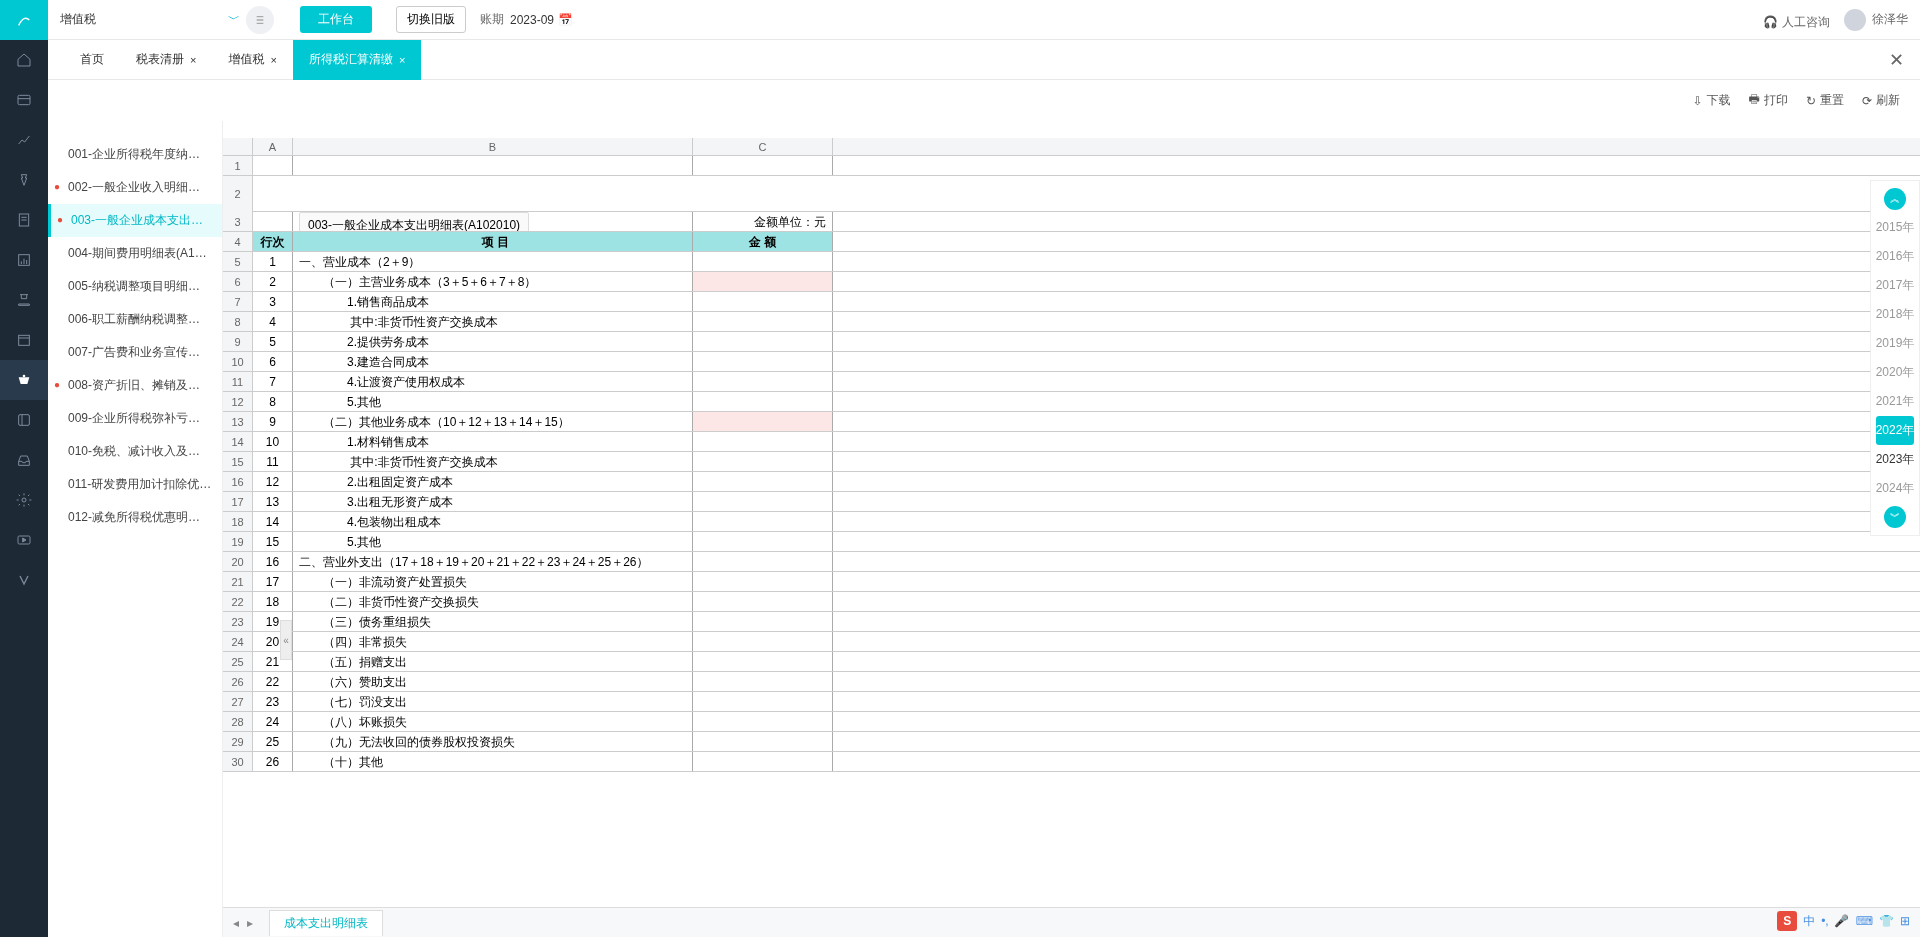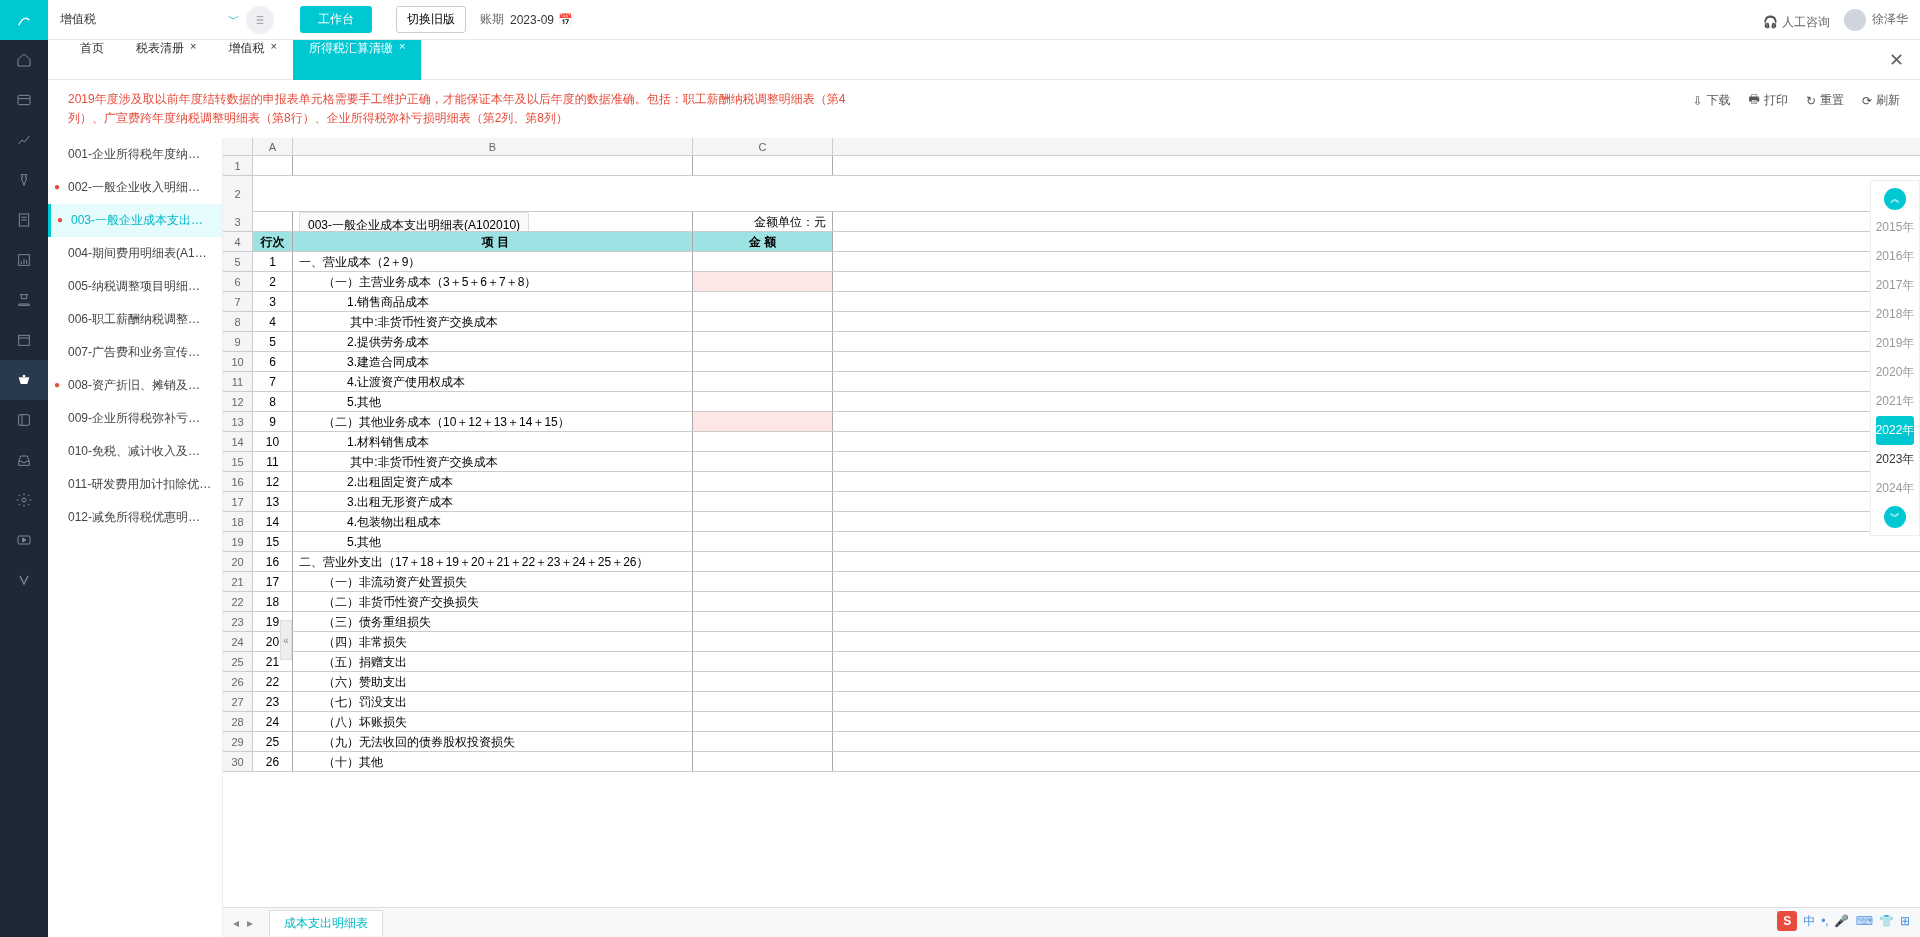--- a/index.html
+++ b/index.html
@@ -13,21 +13,21 @@
 .topbar{height:40px;display:flex;align-items:center;padding:0 12px;border-bottom:1px solid #e8e8e8;background:#fff}
 .dropdown{display:flex;align-items:center;gap:4px;color:#333;min-width:180px}
 .chev{color:#00b8d4}
 .btn-primary{background:#00c8d2;color:#fff;padding:5px 18px;border-radius:3px;border:none;cursor:pointer;margin:0 20px}
 .btn-outline{border:1px solid #ccc;background:#fff;padding:4px 10px;border-radius:3px;cursor:pointer;margin:0 4px}
 .period-label{margin-left:10px;color:#666}
 .period-val{margin-left:6px;color:#333}
 .top-right{margin-left:auto;display:flex;align-items:flex-end;gap:14px;color:#666}
 .avatar{width:22px;height:22px;border-radius:50%;background:#d0d5dd}
 .tabbar{height:40px;display:flex;align-items:center;background:#fff;border-bottom:1px solid #e8e8e8;padding-left:16px;gap:4px}
-.tab{padding:0 16px;height:40px;display:flex;align-items:flex-start;gap:6px;color:#333;cursor:pointer}
+.tab{padding:0 16px;height:40px;display:flex;align-items:center;gap:6px;color:#333;cursor:pointer}
 .tab.active{background:#00c8d2;color:#fff}
 .tab-close{font-size:11px;cursor:pointer}
 .tab-big-close{margin-left:auto;padding:0 16px;font-size:18px;cursor:pointer;color:#666}
 .content{flex:1;display:flex;position:relative;overflow:hidden}
 .warn-row{position:absolute;top:0;left:0;right:0;padding:10px 20px;display:flex;align-items:flex-start;z-index:2;background:#fff}
 .warn-text{color:#e74c3c;font-size:12px;line-height:1.6;max-width:780px}
 .toolbar-right{margin-left:auto;display:flex;gap:18px;color:#555}
 .tool-item{display:flex;align-items:center;gap:4px;cursor:pointer}
 .form-list{width:175px;border-right:1px solid #eee;padding-top:58px;overflow:hidden}
 .form-item{padding:8px 10px 8px 20px;color:#444;cursor:pointer;white-space:nowrap;overflow:hidden;text-overflow:ellipsis;position:relative}
@@ -201,21 +201,20 @@
           <div class="tab active">
             <span>所得税汇算清缴</span>
             <span class="tab-close">×</span>
           </div>
         </div>
       <div class="tab-big-close">✕</div>
     </div>
 
     <div class="content">
       <div class="warn-row">
-        <div class="warn-text">2019年度涉及取以前年度结转数据的申报表单元格需要手工维护正确，才能保证本年及以后年度的数据准确。包括：职工薪酬纳税调整明细表（第4列）、广宣费跨年度纳税调整明细表（第8行）、企业所得税弥补亏损明细表（第2列、第8列）</div>
         <div class="toolbar-right">
           <div class="tool-item">⇩ <span>下载</span></div>
           <div class="tool-item">🖶 <span>打印</span></div>
           <div class="tool-item">↻ <span>重置</span></div>
           <div class="tool-item">⟳ <span>刷新</span></div>
         </div>
       </div>
 
       <div class="form-list" id="forms-host">
           <div class="form-item"><span>001-企业所得税年度纳税申…</span></div>

